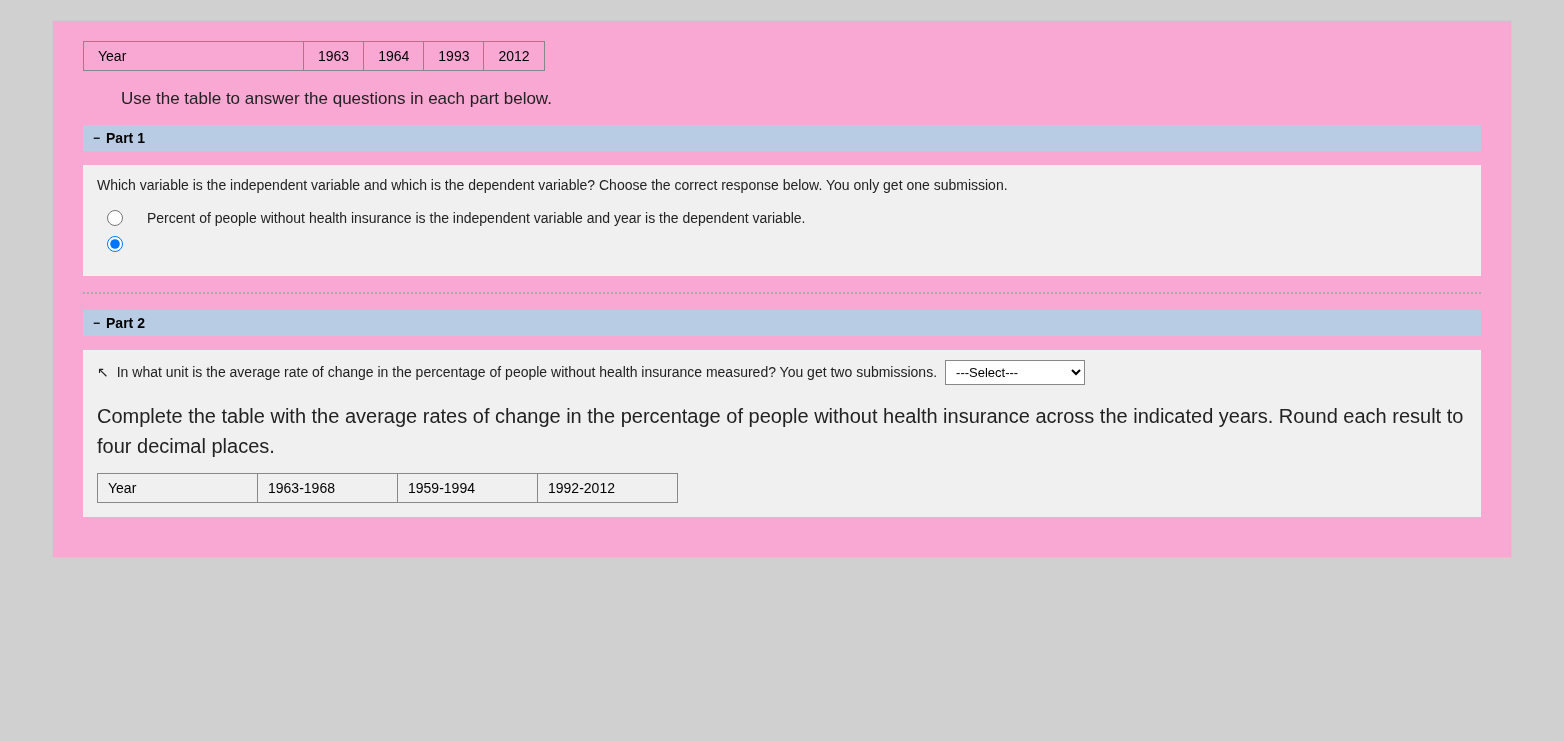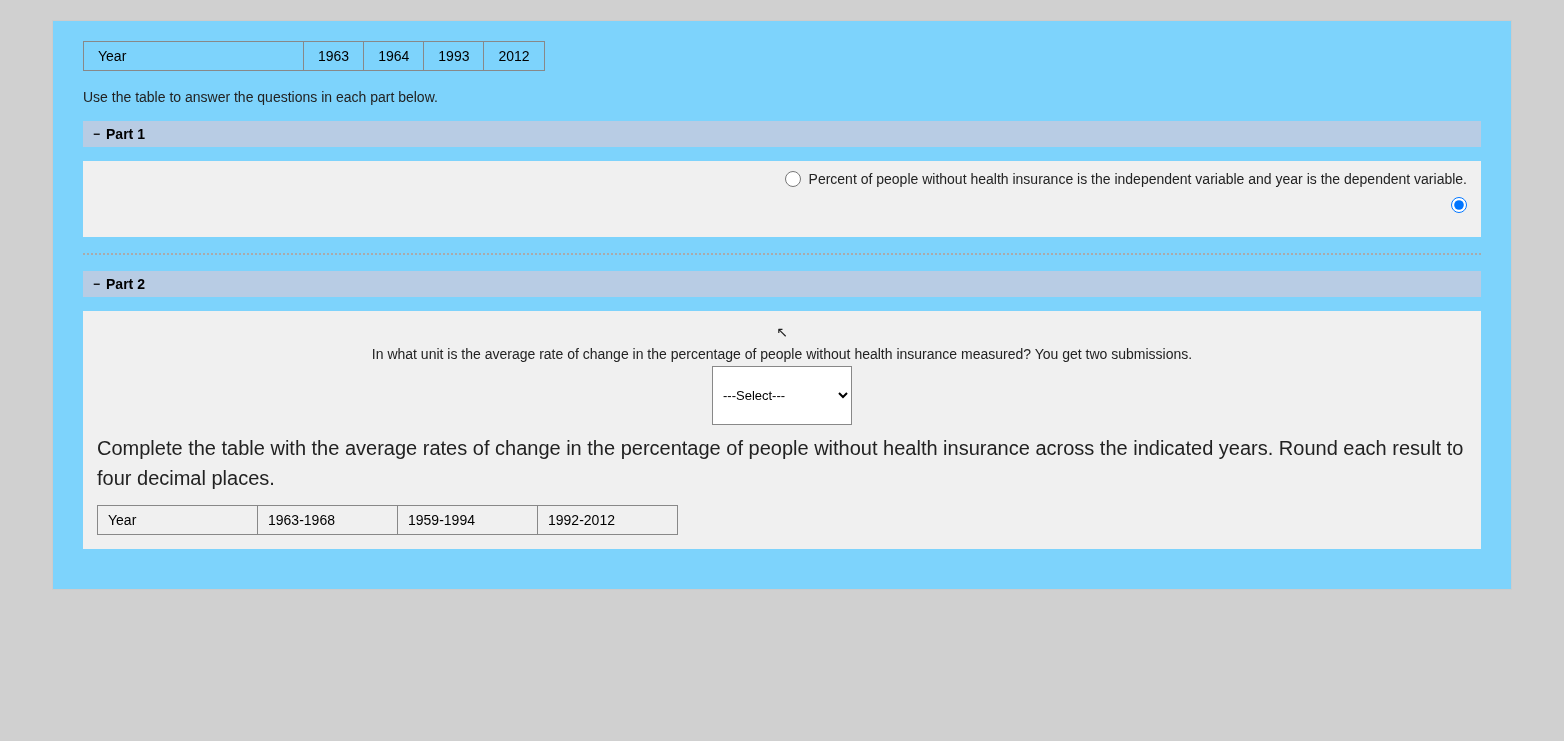--- a/index.html
+++ b/index.html
@@ -13,21 +13,21 @@
       font-size: 14px;
       background-color: #d0d0d0;
       display: flex;
       justify-content: center;
       align-items: flex-start;
       min-height: 741px;
       padding: 20px;
     }
 
     .main-container {
-      background-color: #7dd3fc;
+      background-color: #f9a8d4;
       width: 1460px;
       padding: 20px 30px 30px 30px;
       border: 1px solid #ccc;
     }
 
     
     .data-table {
       border-collapse: collapse;
       margin-bottom: 18px;
       border: 1px solid #888;
@@ -45,23 +45,24 @@
     }
 
     .data-table td:not(:first-child) {
       min-width: 60px;
       text-align: center;
       margin-top: 7px;
     }
 
     
     .instruction-text {
-      font-size: 14px;
+      font-size: 17px;
       margin-bottom: 16px;
       color: #222;
+      margin-left: 38px;
     }
 
     
     .part-header {
       background-color: #b8cce4;
       padding: 5px 10px;
       font-weight: bold;
       font-size: 14px;
       display: flex;
       align-items: center;
@@ -89,66 +90,64 @@
       font-size: 14px;
       margin-bottom: 14px;
       color: #222;
       line-height: 1.5;
     }
 
     
     .radio-option {
       display: flex;
       align-items: center;
-      gap: 8px;
+      gap: 24px;
       margin-bottom: 10px;
       margin-left: 10px;
       font-size: 14px;
       color: #222;
-      justify-content: flex-end;
     }
 
     .radio-option input[type="radio"] {
       width: 16px;
       height: 16px;
       cursor: pointer;
     }
 
     
     .dotted-separator {
       border: none;
       border-top: 2px dotted #aaa;
       margin: 16px 0;
     }
 
     
     .part2-question {
       font-size: 14px;
       color: #222;
-      margin-bottom: 8px;
+      margin-bottom: 16px;
       display: flex;
       align-items: center;
-      gap: 0;
+      gap: 8px;
       flex-wrap: wrap;
       line-height: 1.6;
-      flex-direction: column;
     }
 
     .part2-sub-text {
       font-size: 20px;
       color: #222;
       margin-bottom: 12px;
       line-height: 1.5;
     }
 
     
     .select-dropdown {
       border: 1px solid #888;
       background: white;
-      padding: 20px 6px;
+      padding: 3px 6px;
       font-size: 13px;
       min-width: 140px;
       cursor: pointer;
     }
 
     
     .rate-table {
       border-collapse: collapse;
       margin-top: 4px;
     }
@@ -201,20 +200,21 @@
     </table>
 
   <p class="instruction-text">Use the table to answer the questions in each part below.</p>
 
   <div class="part-section">
     <div class="part-header">
       <span class="collapse-icon">−</span>
       <span>Part 1</span>
     </div>
     <div class="part-content">
+      <p class="question-text">Which variable is the independent variable and which is the dependent variable? Choose the correct response below. You only get one submission.</p>
 
       <div class="radio-option">
         <input type="radio" name="part1-radio" id="option1" style="">
         <label for="option1">Percent of people without health insurance is the independent variable and year is the dependent variable.</label>
       </div>
 
       <div class="radio-option">
         <input type="radio" name="part1-radio" id="option2" checked="" style="">
       </div>
     </div>

